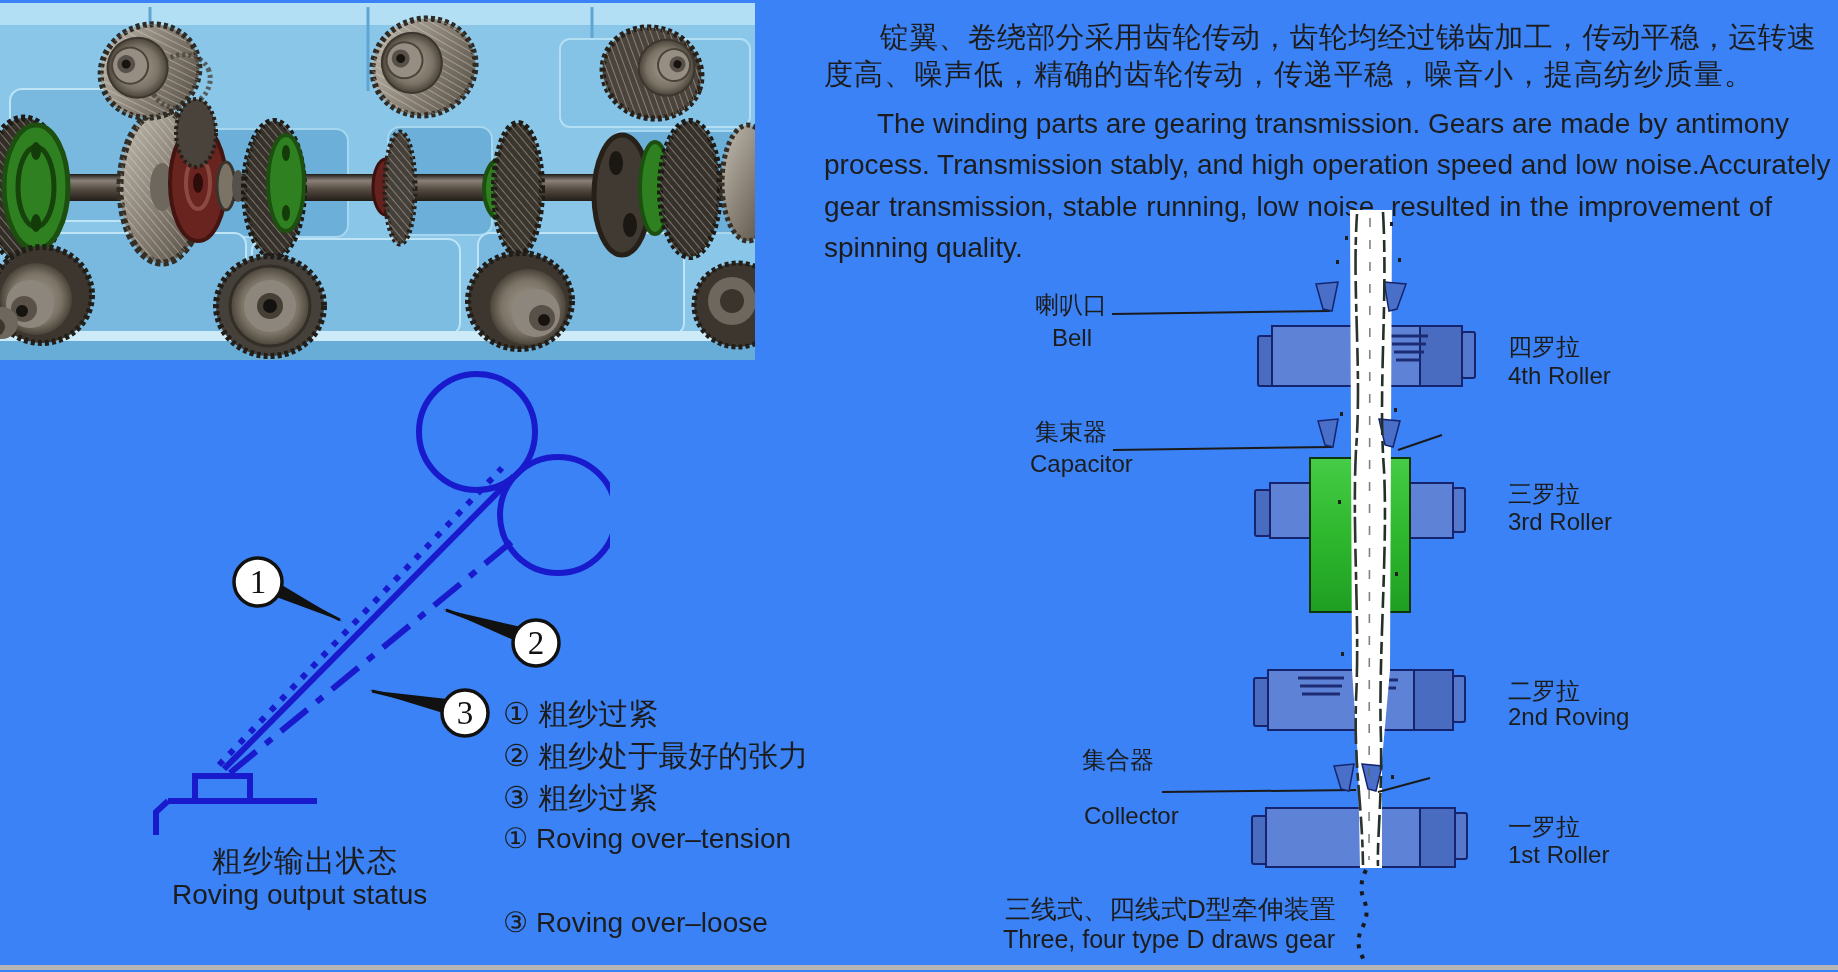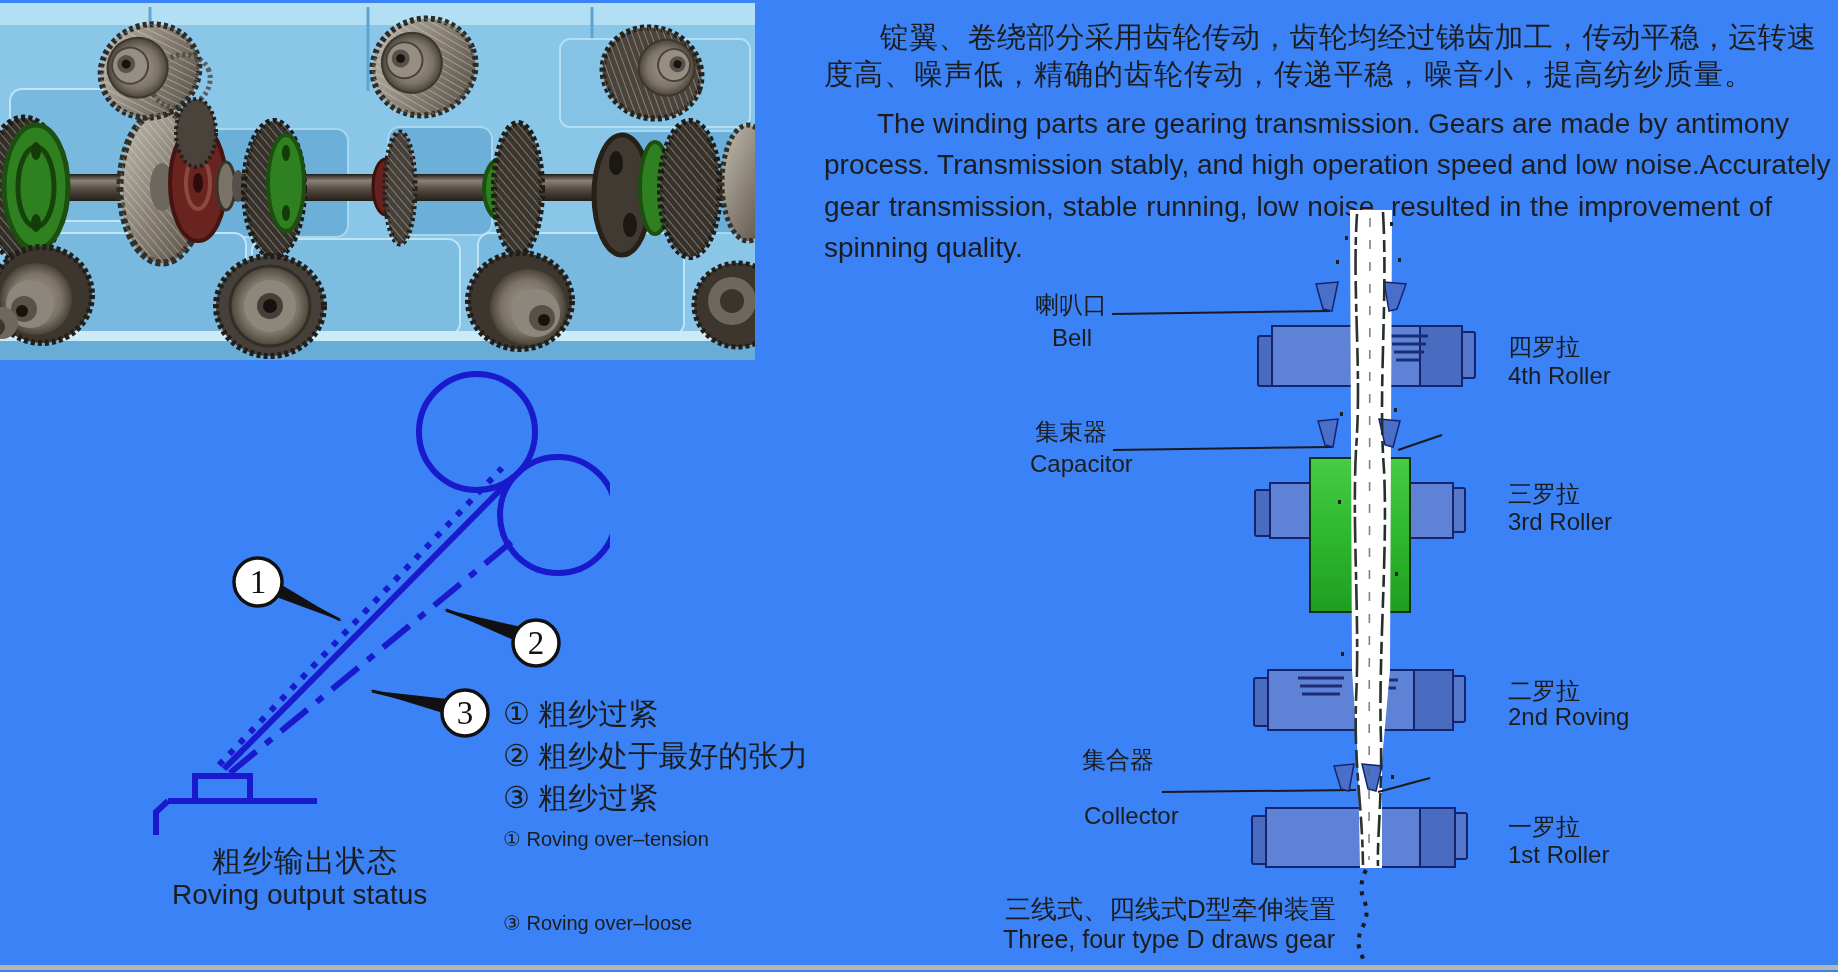--- a/index.html
+++ b/index.html
@@ -5,21 +5,21 @@
   html,body{margin:0;padding:0;background:#ffffff;}
   .page{position:relative;width:1838px;height:972px;background:#3b82f6;overflow:hidden;
         font-family:"Liberation Sans","DejaVu Sans",sans-serif;color:#1c1c1c;}
   .abs{position:absolute;}
   .zhline{font-size:29px;line-height:35px;white-space:nowrap;}
   .just{white-space:normal;text-align:justify;text-align-last:justify;}
   .enline{font-size:28px;line-height:33px;white-space:nowrap;}
   .lbl-zh{font-size:24px;line-height:26px;white-space:nowrap;}
   .lbl-en{font-size:24px;line-height:26px;white-space:nowrap;}
   .legend-zh{font-size:30px;line-height:34px;white-space:nowrap;}
-  .legend-en{font-size:20px;line-height:32px;white-space:nowrap;}
+  .legend-en{font-size:28px;line-height:32px;white-space:nowrap;}
   .cap-zh{font-size:30px;white-space:nowrap;letter-spacing:1px;}
   .cap-en{font-size:28px;white-space:nowrap;}
   .digit{width:40px;height:40px;text-align:center;line-height:40px;
          font-family:"Liberation Serif","DejaVu Serif",serif;font-size:33px;color:#111;}
   .botline{position:absolute;left:0;top:965px;width:1838px;height:5px;background:#b5b5b5;}
 </style>
 </head>
 <body>
 
 <div class="page">

